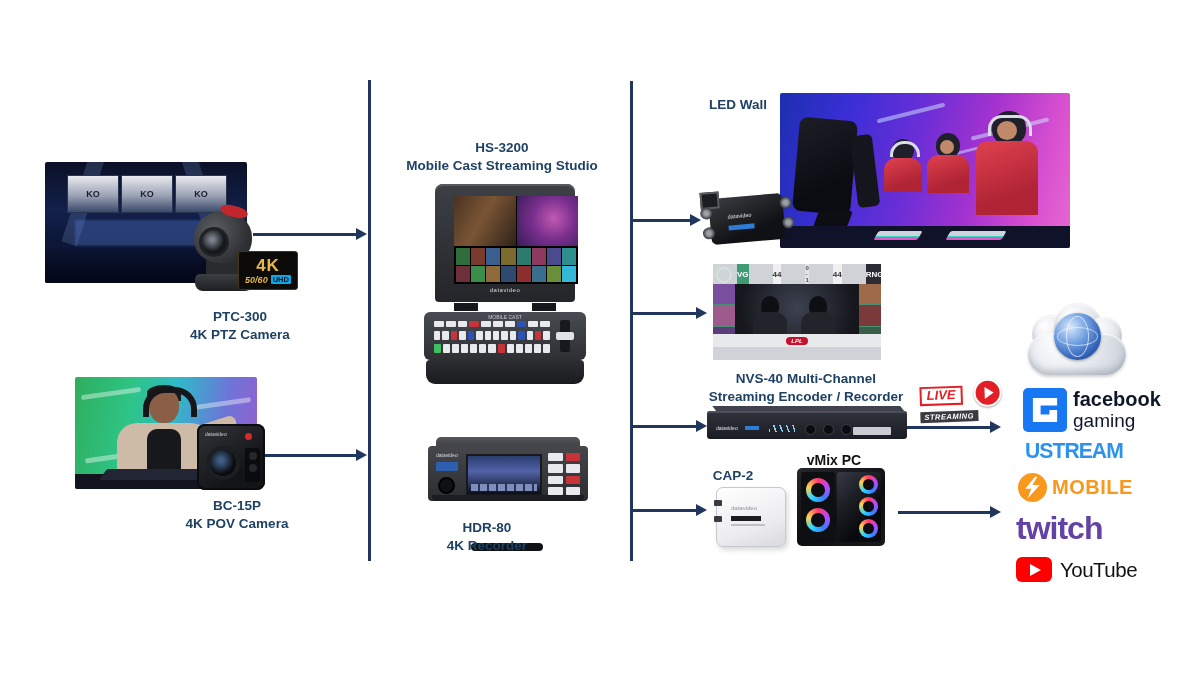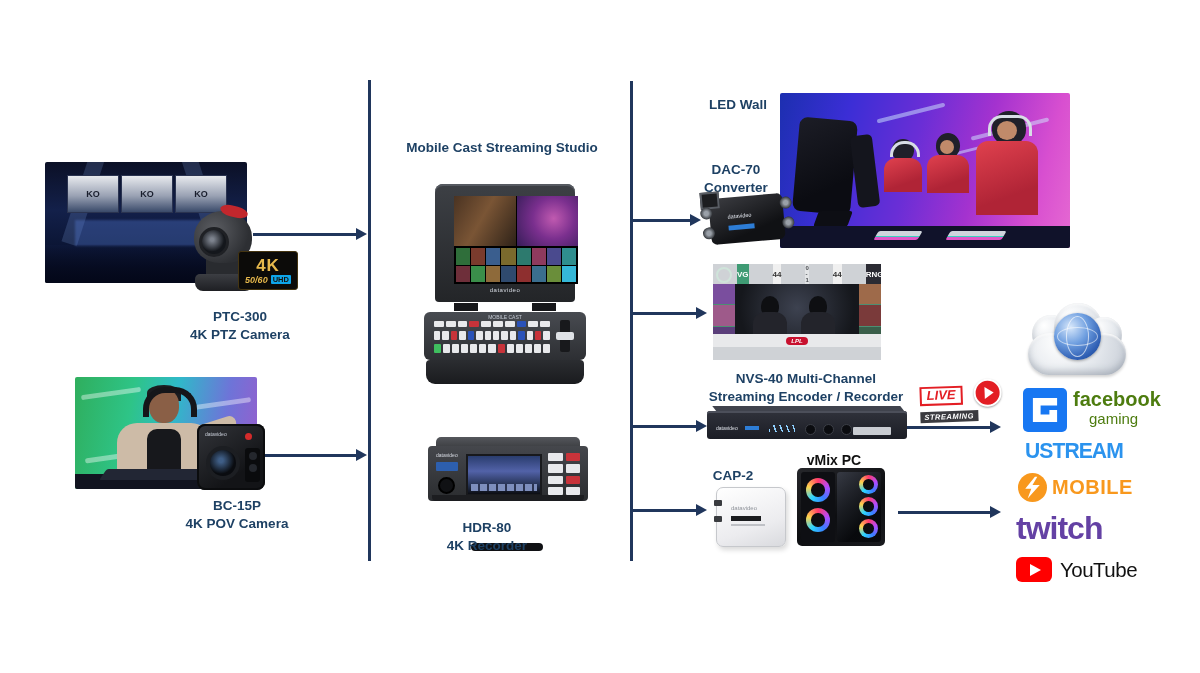--- a/index.html
+++ b/index.html
@@ -220,23 +220,23 @@
        background:radial-gradient(circle at 32% 20%,#ffffff 0%,#e3e7ec 55%,#c6ccd5 100%);
        box-shadow:inset 0 -4px 7px rgba(110,120,135,.4),inset 0 2px 2px #fff,0 2px 3px rgba(0,0,0,.18);}
   .globe{position:absolute;left:28px;top:10px;width:47px;height:47px;border-radius:50%;
        background:radial-gradient(circle at 35% 30%,#d8e8fb 0%,#6f9fe0 38%,#2f5fb4 72%,#183c82 100%);
        box-shadow:0 1px 3px rgba(0,0,0,.35);}
   .globe::before{content:"";position:absolute;left:12px;top:3px;right:12px;bottom:3px;
        border:1.5px solid rgba(255,255,255,.65);border-radius:50%;}
   .globe::after{content:"";position:absolute;left:3px;top:14px;right:3px;bottom:14px;
        border:1.5px solid rgba(255,255,255,.55);border-radius:50%;}
   .fbicon{position:absolute;left:1023px;top:388px;width:44px;height:44px;background:#1877F2;border-radius:5px;}
-  .fbtxt{position:absolute;left:1073px;top:389px;color:#4d7c0f;line-height:1;}
+  .fbtxt{position:absolute;left:1073px;top:389px;color:#0f172a;line-height:1;}
   .fbtxt .l1{font-size:20px;font-weight:bold;}
-  .fbtxt .l2{font-size:15px;margin-top:2px;margin-left:16px;}
+  .fbtxt .l2{font-size:19px;margin-top:2px;}
   .ustream{position:absolute;left:1024px;top:438px;width:104px;text-align:center;color:#2B93EE;
        font-size:22px;font-weight:bold;letter-spacing:-1px;transform:scaleX(.96);transform-origin:left;}
   .wowzaicon{position:absolute;left:1018px;top:473px;width:29px;height:29px;border-radius:50%;background:#F8981D;}
   .wowzatxt{position:absolute;left:1052px;top:476px;color:#F8981D;font-size:20px;font-weight:bold;letter-spacing:.5px;}
   .twitch{position:absolute;left:1016px;top:510px;color:#6441A4;font-size:32px;font-weight:bold;letter-spacing:-1px;}
   .yticon{position:absolute;left:1016px;top:557px;width:36px;height:25px;background:#FF0000;border-radius:6px;}
   .yticon::after{content:"";position:absolute;left:14px;top:6.5px;width:0;height:0;
        border-left:11px solid #fff;border-top:6px solid transparent;border-bottom:6px solid transparent;}
   .yttxt{position:absolute;left:1060px;top:558px;color:#111;font-size:20.5px;font-weight:normal;letter-spacing:-.5px;text-align:right;}
   .vmixlbl{position:absolute;left:789px;top:452px;width:90px;text-align:center;color:#111;
@@ -314,20 +314,21 @@
         <i></i>
         <i></i>
       </div>
   </div>
   <div class="lbl" style="left:145px;top:497px;width:184px">
     <div>BC-15P</div>
     <div>4K POV Camera</div>
   </div>
 
   <div class="lbl" style="left:389px;top:139px;width:226px">
+    <div>HS-3200</div>
     <div>Mobile Cast Streaming Studio</div>
   </div>
   <div class="hs">
     <div class="lid">
       <div class="scr">
         <div class="scr-top">
             <div class="scr-a"></div>
             <div class="scr-b"></div>
           </div>
         <div class="grid">
@@ -454,24 +455,20 @@
       <div class="hd" style="left:8px;top:0;width:34px;height:34px"></div>
       <div class="fc" style="left:13px;top:10px;width:20px;height:19px"></div>
       <div class="hs2" style="left:4px;top:4px;width:38px;height:18px"></div>
       <div class="tr" style="left:-8px;top:30px;width:62px;height:74px"></div>
     </div>
     <div class="desk"></div>
     <div class="kb2" style="left:96px;width:44px"></div>
     <div class="kb2" style="left:168px;width:56px"></div>
   </div>
 
-  <div class="lbl" style="left:690px;top:161px;width:92px">
-    <div>DAC-70</div>
-    <div>Converter</div>
-  </div>
   <div class="dac">
     <div class="body">
       <span class="brand">datavideo</span>
       <div class="blue"></div>
     </div>
     <div class="sq"></div>
     <div class="bnc" style="left:0;top:12px"></div>
     <div class="bnc" style="left:1px;top:32px"></div>
     <div class="bnc" style="right:0;top:8px"></div>
     <div class="bnc" style="right:-1px;top:28px"></div>

